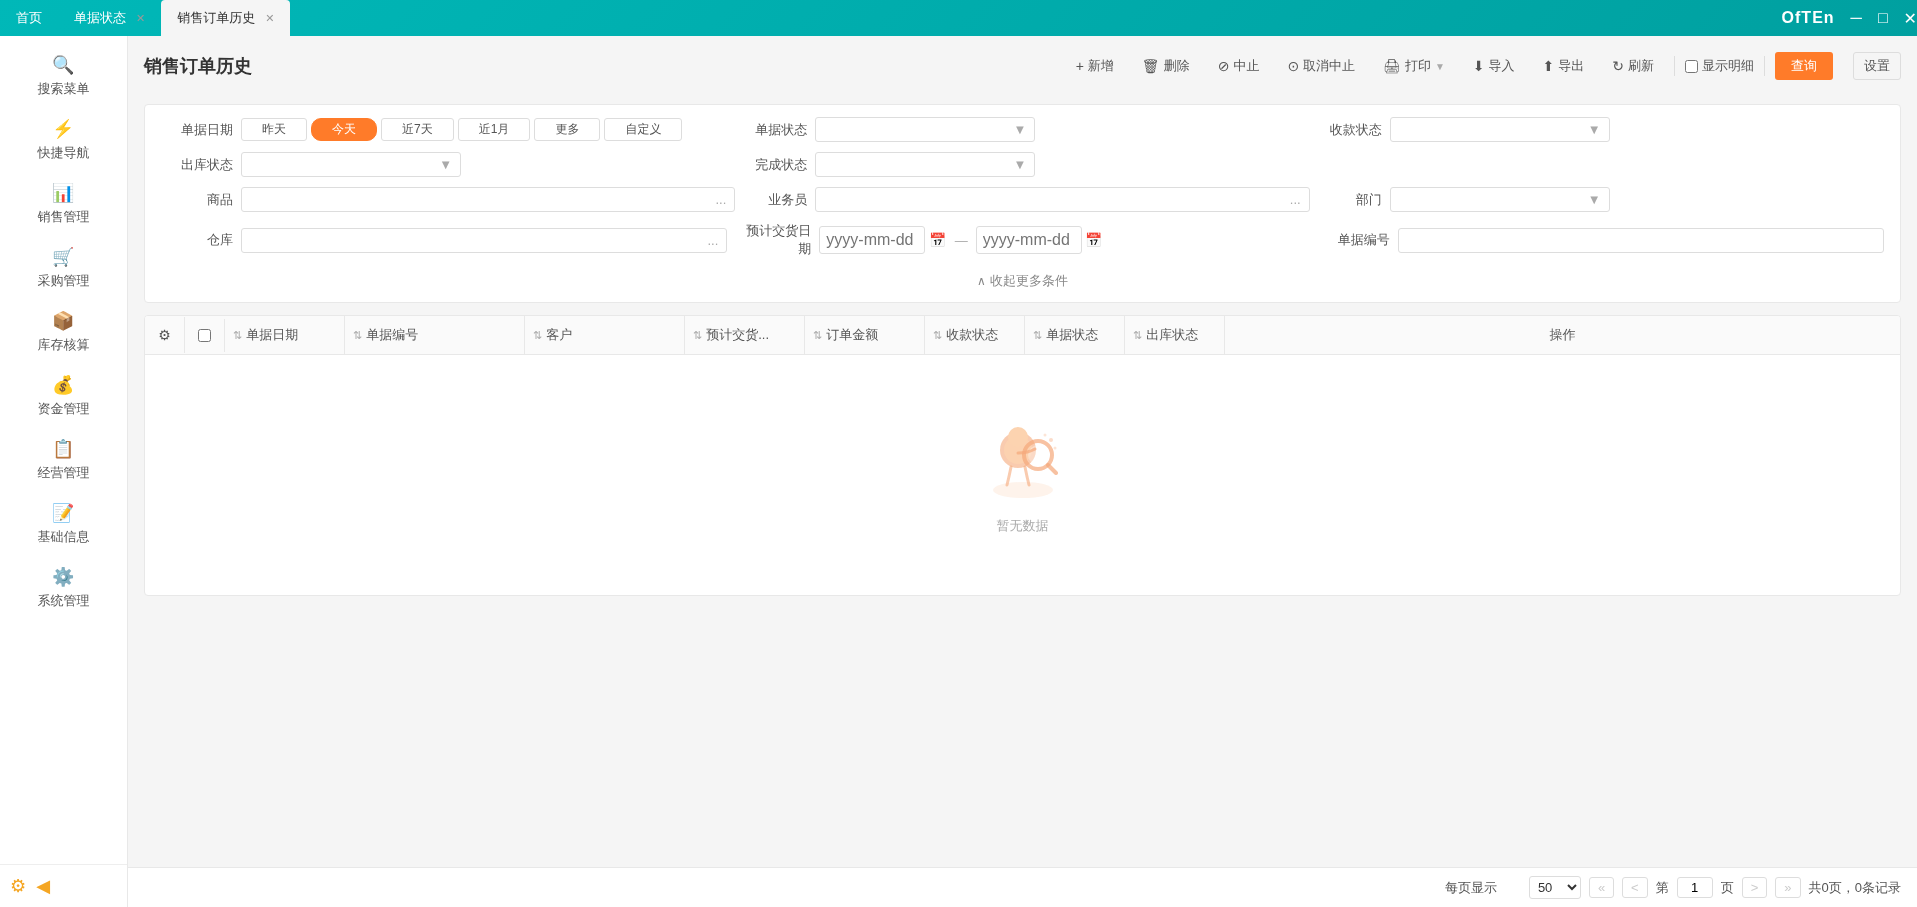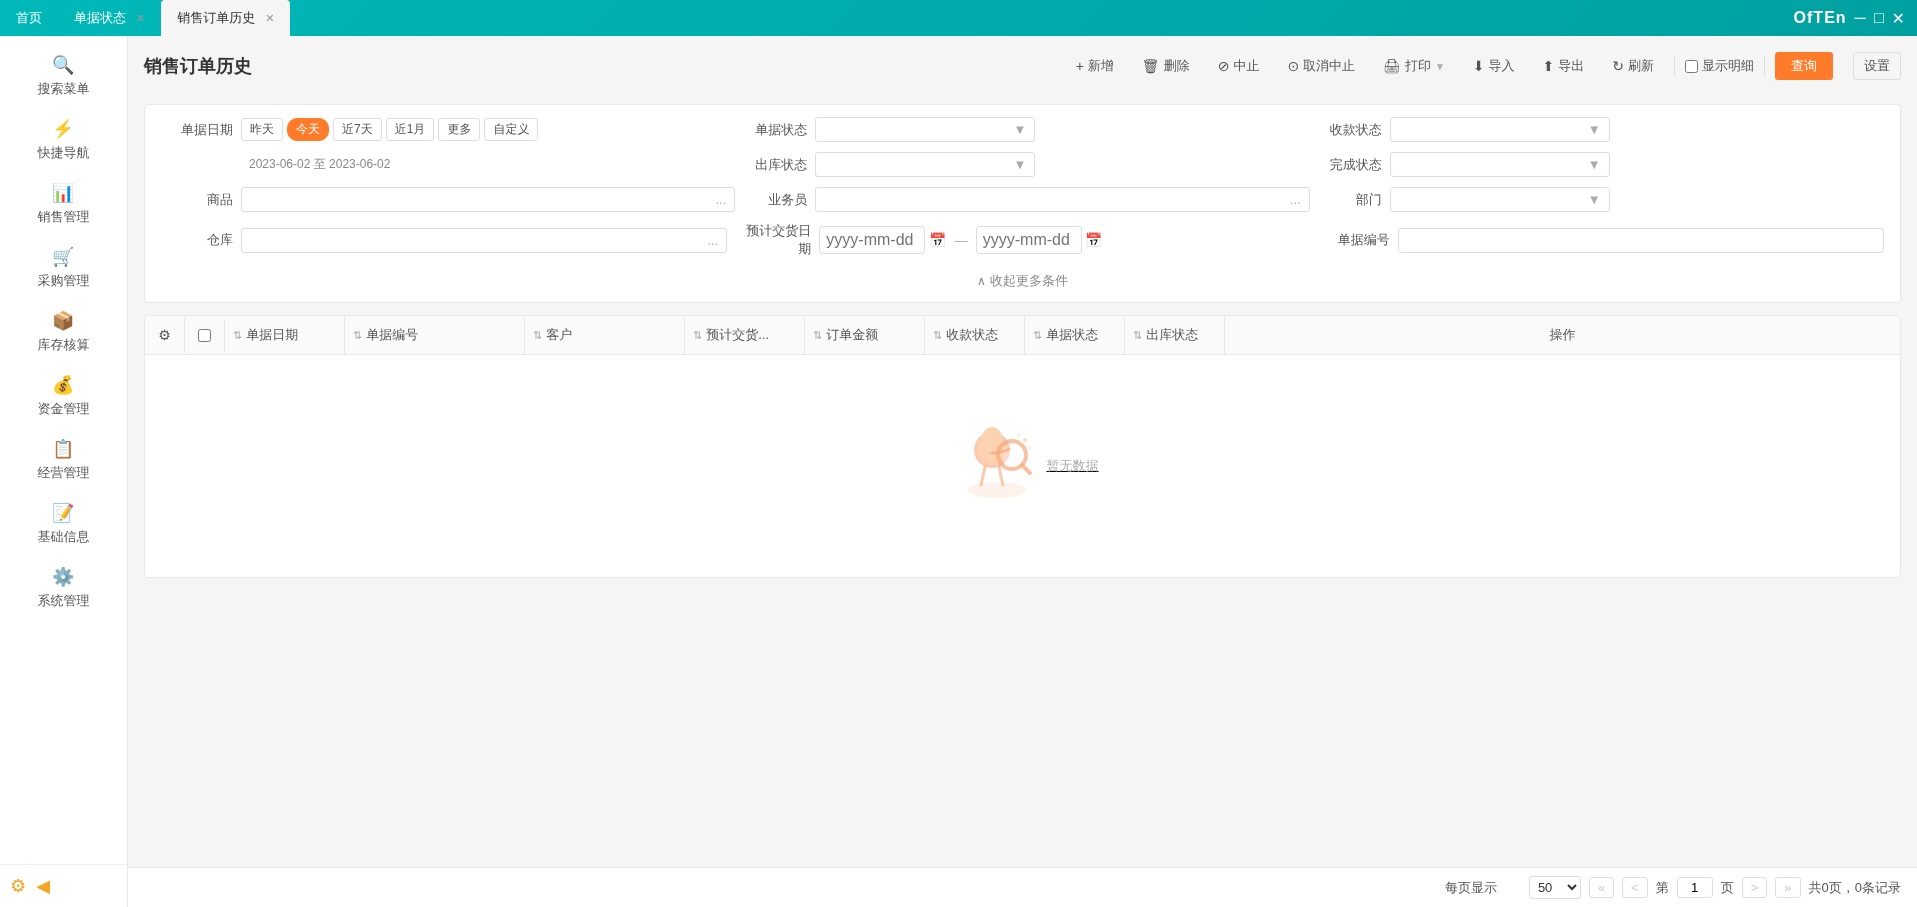--- a/index.html
+++ b/index.html
@@ -34,22 +34,21 @@
     .tab-close {
       font-size: 11px;
       color: #999;
       cursor: pointer;
       margin-left: 4px;
     }
     .top-right {
       margin-left: auto;
       display: flex;
       align-items: center;
-      gap: 8px;
-      padding-right: 12px;
+      gap: 16px;
       color: white;
       text-align: center;
     }
     .brand-text {
       font-size: 16px;
       font-weight: bold;
       color: white;
       letter-spacing: 1px;
     }
     .top-icon-btn { color: white; cursor: pointer; font-size: 16px; }
@@ -153,21 +152,21 @@
       text-align: right;
       padding-right: 8px;
     }
     .filter-date-btns {
       display: flex;
       align-items: center;
       gap: 4px;
       flex: 0 0 auto;
     }
     .date-btn {
-      padding: 2px 8px;
+      padding: 2px 20px;
       border: 1px solid #ddd;
       border-radius: 3px;
       background: white;
       cursor: pointer;
       font-size: 12px;
       color: #555;
     }
     .date-btn.active {
       background: #ff7b29;
       color: white;
@@ -281,25 +280,24 @@
     .th-amount { width: 120px; }
     .th-pay-status { width: 100px; }
     .th-order-status { width: 100px; }
     .th-storage-status { width: 100px; }
     .th-ops { flex: 1; justify-content: center; }
     .sort-icon { color: #aaa; font-size: 11px; }
 
     
     .empty-state {
       display: flex;
-      flex-direction: row;
-      align-items: center;
-      justify-content: center;
+      flex-direction: column;
+      align-items: center;
+      justify-content: flex-start;
       padding: 60px 0;
-      text-decoration: underline;
     }
     .empty-image {
       width: 100px;
       height: 90px;
       margin-bottom: 12px;
     }
     .empty-text {
       color: #aaa;
       font-size: 13px;
     }
@@ -492,24 +490,20 @@
           <span class="filter-label">收款状态</span>
           <div class="filter-select filter-select-wide">
             <span></span>
             <span style="color:#aaa;">▼</span>
           </div>
         </div>
       </div>
 
       <div style="display:grid; grid-template-columns:1fr 1fr 1fr; gap:0; margin-bottom:10px; align-items:center;">
         <div class="filter-col">
-          <span class="filter-label"></span>
-          <span class="date-range-text">2023-06-02 至 2023-06-02</span>
-        </div>
-        <div class="filter-col">
           <span class="filter-label">出库状态</span>
           <div class="filter-select filter-select-wide">
             <span></span>
             <span style="color:#aaa;">▼</span>
           </div>
         </div>
         <div class="filter-col">
           <span class="filter-label">完成状态</span>
           <div class="filter-select filter-select-wide">
             <span></span>

